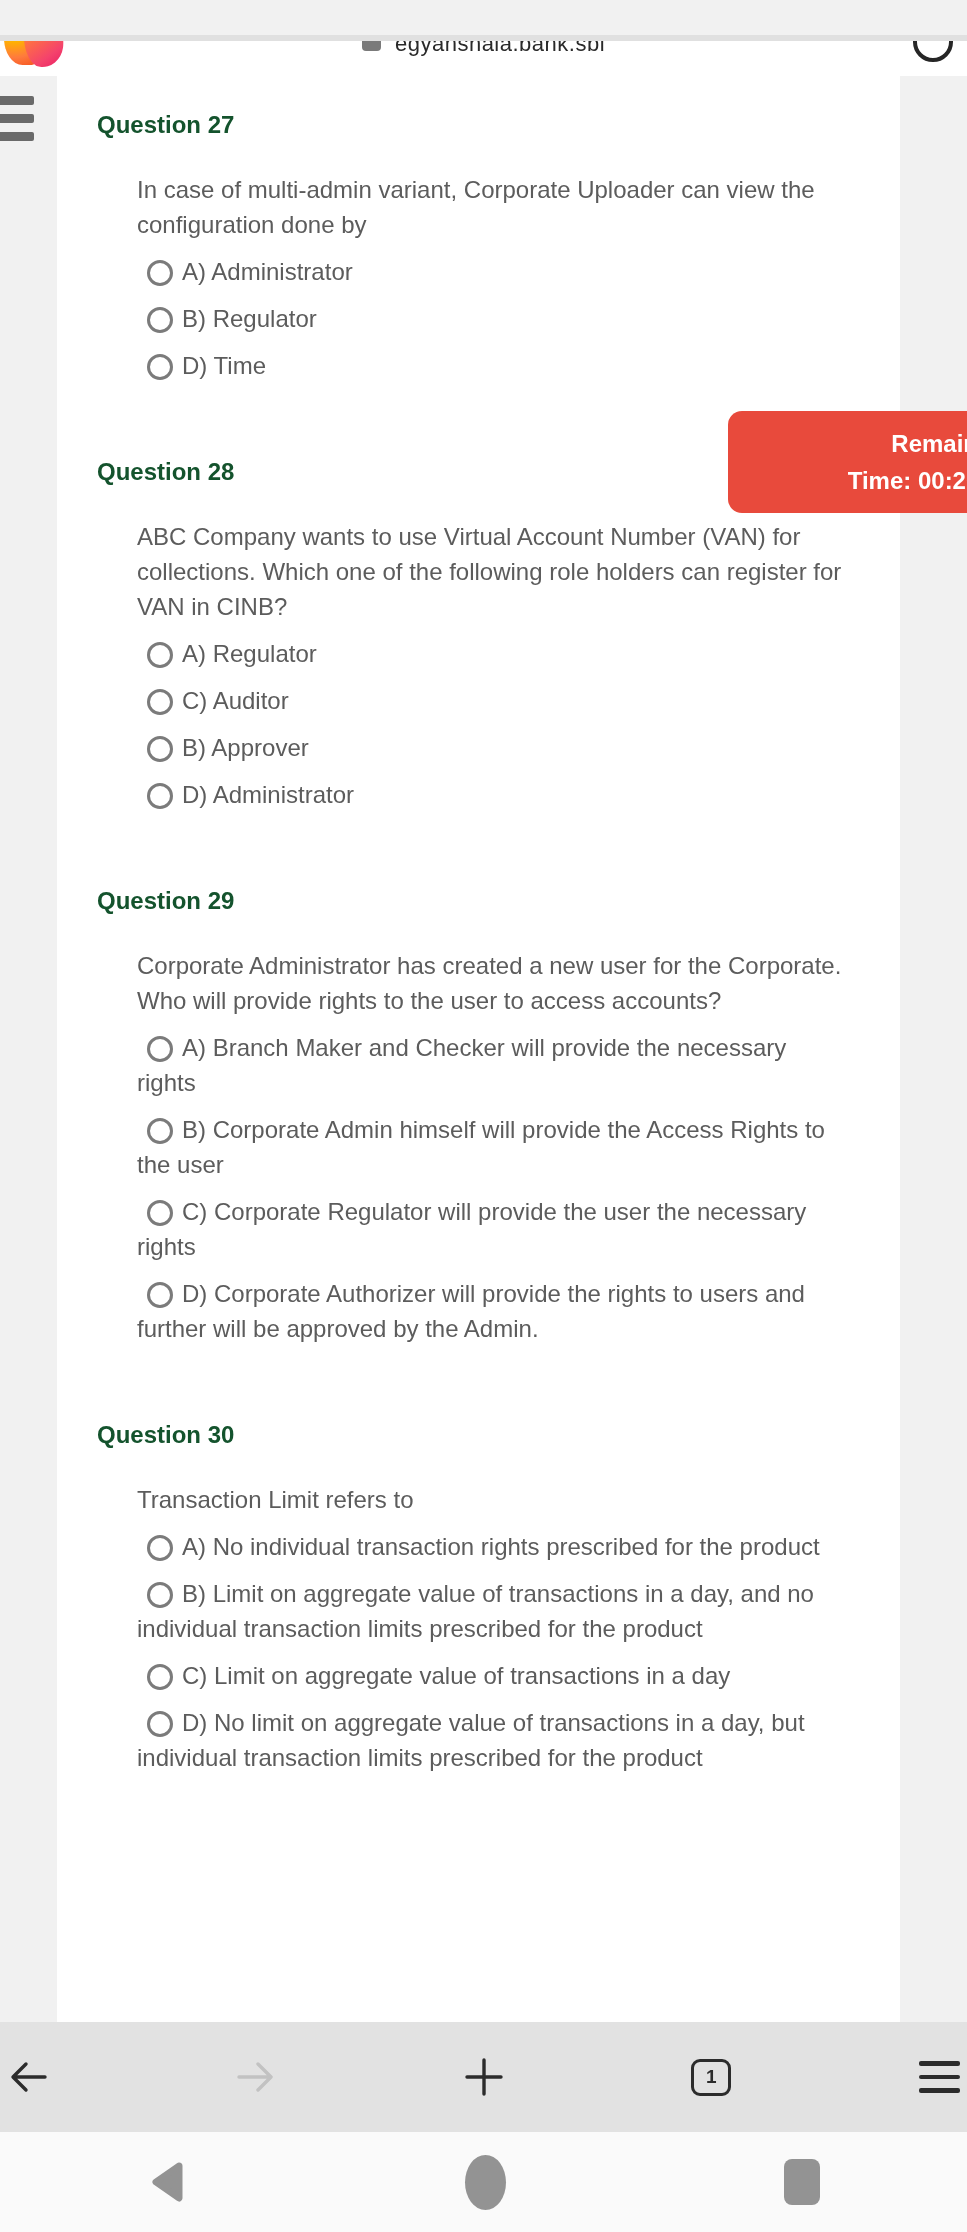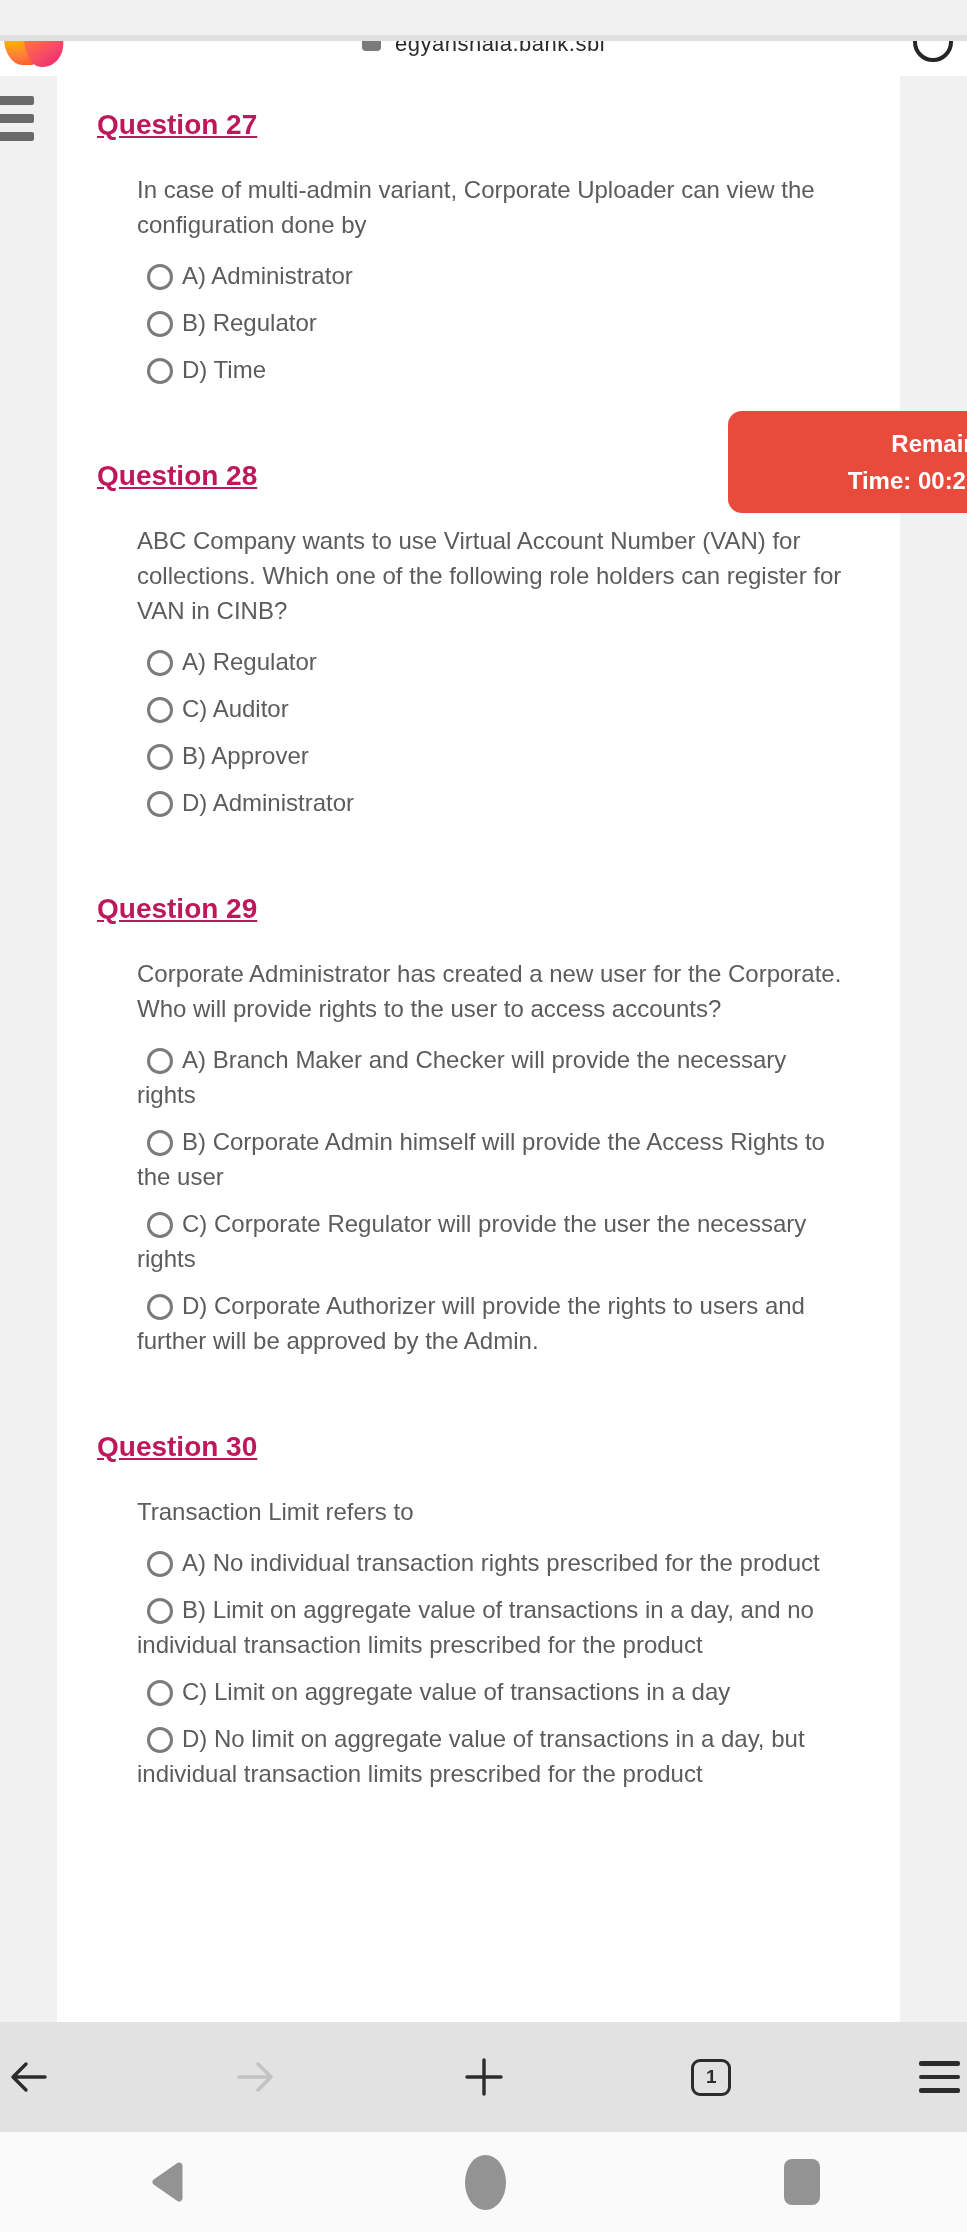--- a/index.html
+++ b/index.html
@@ -62,27 +62,27 @@
     background:#f1f1f1; overflow:hidden;
   }
   .card {
     position:absolute; left:57px; top:0; width:843px; height:1974px;
     background:#ffffff;
     padding:62px 40px 0 40px;
   }
   .q-block { margin-top:74px; }
   .q-block:first-child { margin-top:0; }
   .q-title {
-    font-size:28px; font-weight:700; color:#be185d; line-height:30px;text-decoration:underline;
+    font-size:24px; font-weight:700; color:#14532d; line-height:30px;
   }
   .q-text {
     margin:32px 0 0 40px; max-width:708px;
     font-size:24px; color:#5c5c5c; line-height:35px;
   }
-  .options { margin-left:40px; max-width:712px;margin-top:16px; }
+  .options { margin-left:40px; max-width:712px; }
   .option {
     margin-top:12px; font-size:24px; color:#5c5c5c; line-height:35px;
   }
   .radio {
     display:inline-block; width:26px; height:26px; margin:0 9px 0 10px;
     border:3px solid #7b7b7b; border-radius:50%;
     vertical-align:-6px; background:#ffffff;
   }
 
   

